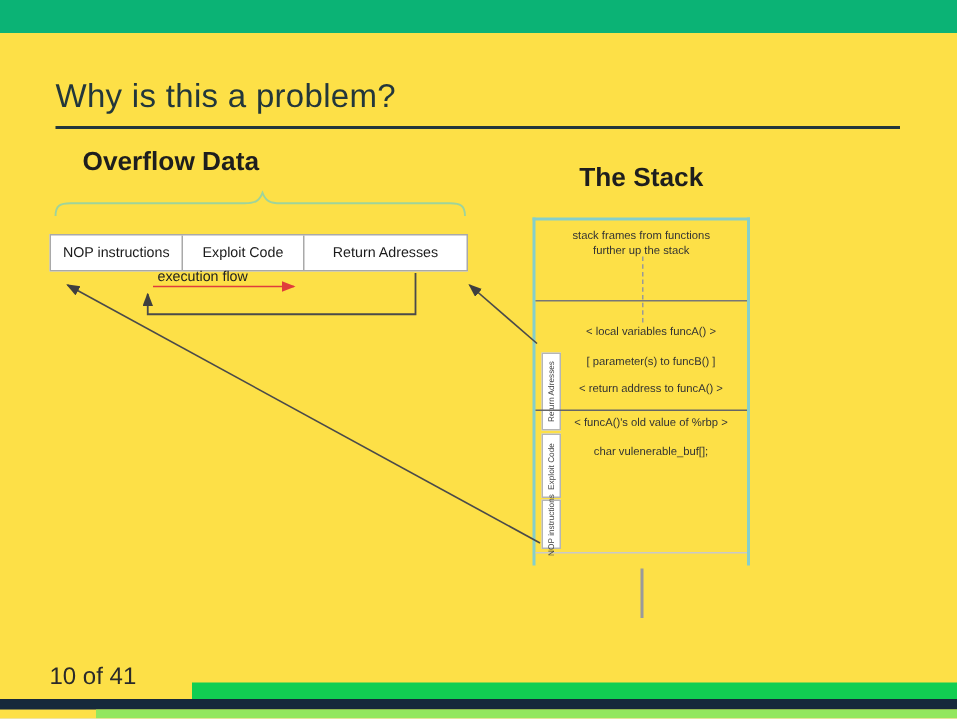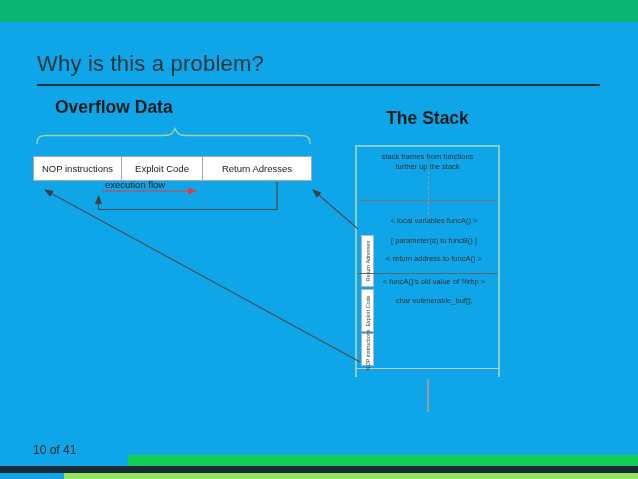--- a/index.html
+++ b/index.html
@@ -1,32 +1,32 @@
 <!DOCTYPE html>
 <html><head>
 <meta charset="utf-8">
 <style>
   html,body{margin:0;padding:0;background:#e8e8e8;}
   .slide{
-    position:relative;width:638px;height:479px;background:#0ea5e9;overflow:hidden;
+    position:relative;width:638px;height:479px;background:#fde047;overflow:hidden;
     font-family:"Liberation Sans",sans-serif;
   }
   .abs{position:absolute;}
 
   
   .top-bar{left:0;top:0;width:638px;height:22px;background:var(--top-bar);}
   .bar-green{left:128px;top:455px;width:510px;height:11px;background:var(--bottom-green);}
   .bar-navy{left:0;top:466px;width:638px;height:7px;background:var(--bottom-navy);}
   .bar-lightgreen{left:64px;top:473px;width:574px;height:6px;background:var(--bottom-lightgreen);}
 
   
   .title{left:37px;top:51px;font-size:22px;color:var(--title-text);letter-spacing:.2px;}
   .title-rule{left:37px;top:84px;width:563px;height:2px;background:var(--title-text);}
 
-  .page-num{left:33px;top:443px;font-size:12px;color:#2a2a2a;}
+  .page-num{left:33px;top:443px;font-size:16px;color:#2a2a2a;}
 
   
   .ov-heading{left:55px;top:97px;width:220px;font-size:17.5px;font-weight:700;color:#1e1e1e;}
   .ov-row{left:33px;top:156px;width:279px;height:25px;display:flex;border:1px solid var(--box-border);box-sizing:border-box;background:#fff;}
   .ov-cell{display:flex;align-items:center;justify-content:center;font-size:9.5px;color:#1a1a1a;box-sizing:border-box;}
   .ov-cell+.ov-cell{border-left:1px solid var(--box-border);}
   .c1{width:87px;} .c2{width:81px;} .c3{width:109px;}
   .exec-label{left:105px;top:179px;width:95px;text-align:left;font-size:9.5px;color:#222;}
 
   

